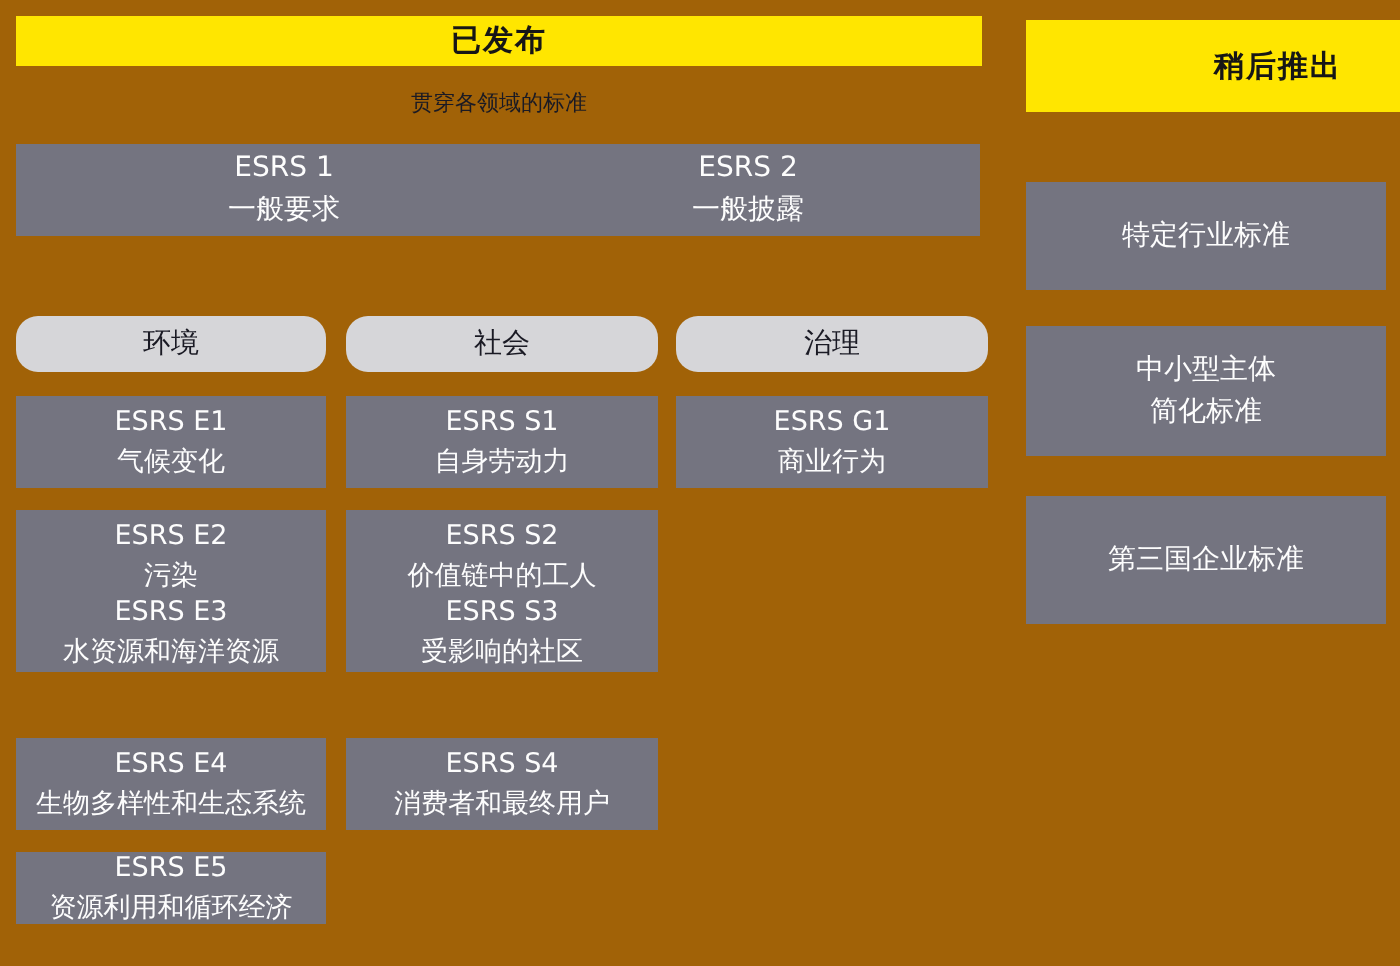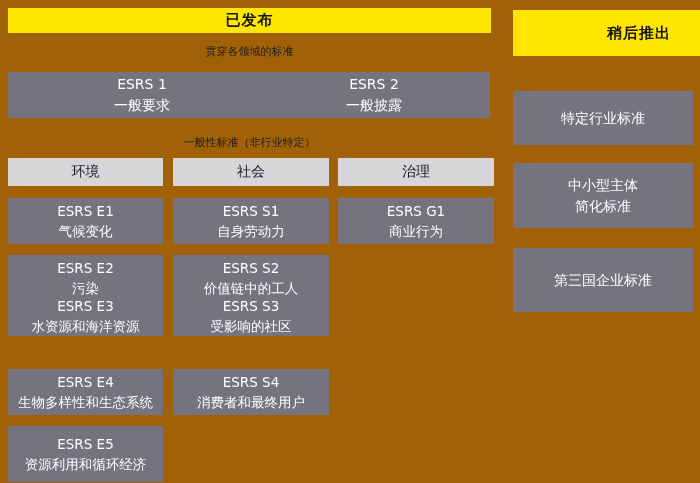--- a/index.html
+++ b/index.html
@@ -60,30 +60,31 @@
   .col-header {
     position: absolute;
     top: 158px;
     height: 28px;
     background: #d6d6d9;
     color: #1a1a24;
     font-size: 14px;
     display: flex;
     align-items: center;
     justify-content: center;
+    border-radius: 11px;
   }
   .col1 { left: 8px;   width: 155px; }
   .col2 { left: 173px; width: 156px; }
   .col3 { left: 338px; width: 156px; }
 
   .row0 { top: 198px; height: 46px; }
   .row1 { top: 255px; height: 46px; }
   .row2 { top: 296px; height: 40px; }
   .row3 { top: 369px; height: 46px; }
-  .row4 { top: 426px; height: 56px; }
+  .row4 { top: 426px; height: 36px; }
 
   .upcoming-box {
     position: absolute;
     left: 513px;
     width: 180px;
     background: #747480;
     color: #fdfdfd;
     font-size: 14px;
     line-height: 1.5;
     display: flex;
@@ -107,21 +108,20 @@
 
   <div class="gray-box top-box box-esrs1">
     <span>ESRS 1</span>
     <span>一般要求</span>
   </div>
   <div class="gray-box top-box box-esrs2">
     <span>ESRS 2</span>
     <span>一般披露</span>
   </div>
 
-  <div class="section-title topical-title">一般性标准（非行业特定）</div>
 
   <div class="col-header col1">环境</div>
   <div class="col-header col3">治理</div>
   <div class="col-header col2">社会</div>
 
   <div class="gray-box col1 row0">
     <span>ESRS E1</span>
     <span>气候变化</span>
   </div>
   <div class="gray-box col1 row1">

